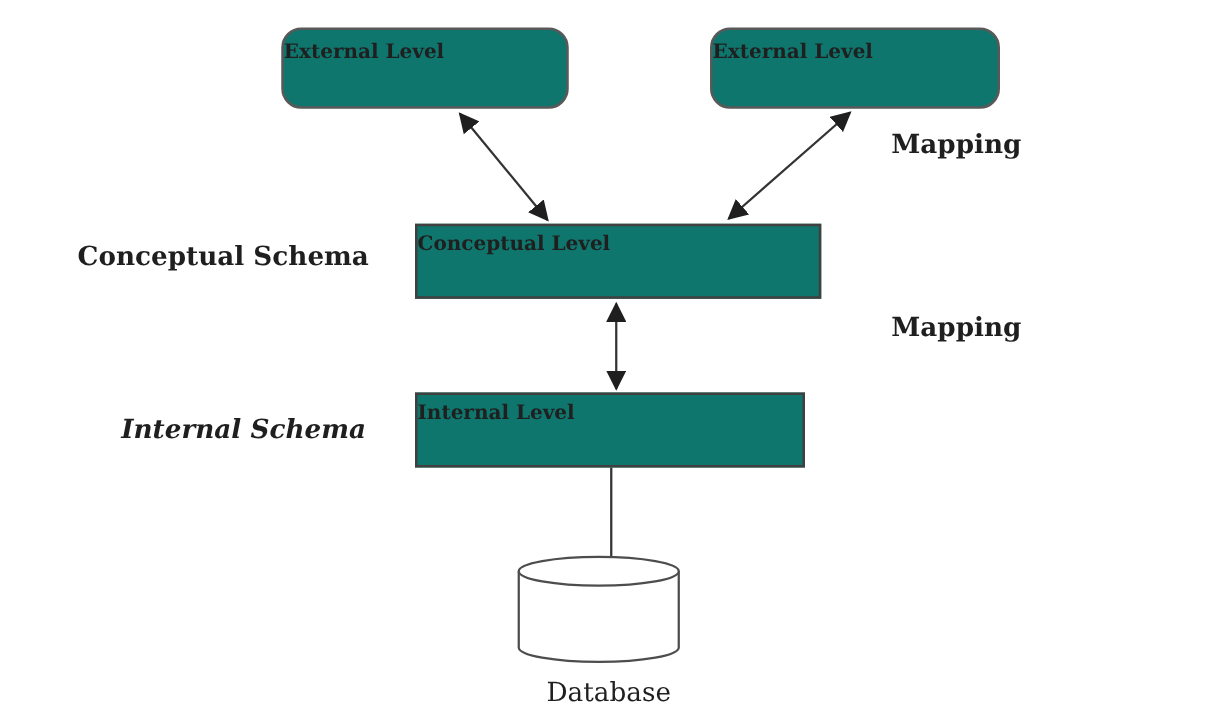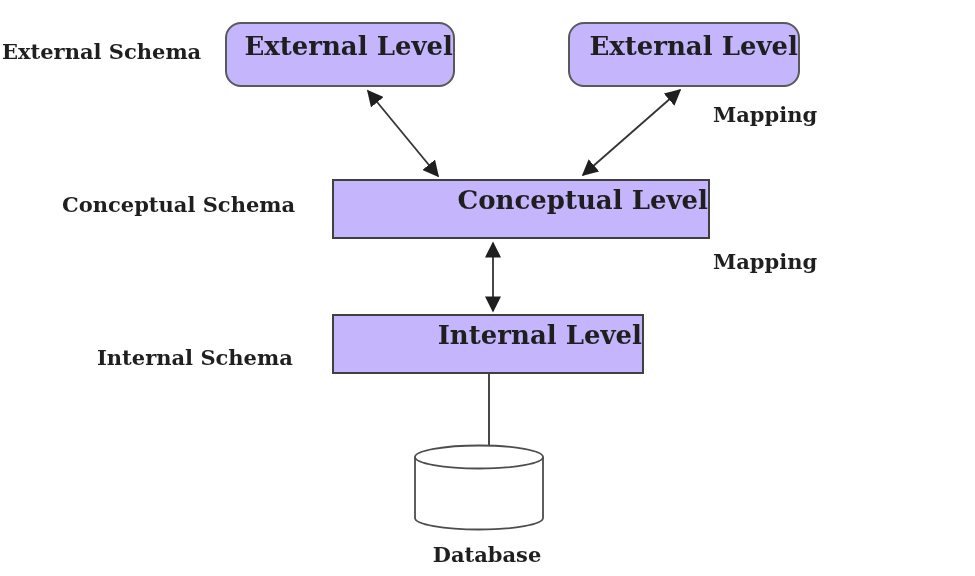--- a/index.html
+++ b/index.html
@@ -14,69 +14,69 @@
   }
   .connectors {
     position: absolute;
     left: 0; top: 0;
     width: 975px; height: 576px;
     pointer-events: none;
   }
   .node {
     position: absolute;
     box-sizing: border-box;
-    background: #c4b5fd;
+    background: #0f766e;
     display: flex;
-    justify-content: flex-end;
+    justify-content: flex-start;
     align-items: flex-start;
     font-weight: bold;
-    font-size: 26px;
+    font-size: 16px;
     white-space: nowrap;
   }
   .node.rounded {
     border: 2px solid #595959;
     border-radius: 16px;
     padding-top: 7px;
   }
   .node.rect {
     border: 2px solid #404040;
     padding-top: 4px;
   }
   #node-external-left  { left: 225px; top: 22px;  width: 230px; height: 65px; }
   #node-external-right { left: 568px; top: 22px;  width: 232px; height: 65px; }
-  #node-conceptual     { left: 332px; top: 179px; width: 378px; height: 60px; }
+  #node-conceptual     { left: 332px; top: 179px; width: 325px; height: 60px; }
   #node-internal       { left: 332px; top: 314px; width: 312px; height: 60px; }
 
   .side-label {
     position: absolute;
     font-weight: bold;
     font-size: 21px;
     line-height: 25px;
     white-space: nowrap;
   }
   #label-external-schema   { left: 2px;  top: 39px;  }
   #label-conceptual-schema { left: 62px; top: 192px; }
-  #label-internal-schema   { left: 97px; top: 345px; }
+  #label-internal-schema   { left: 97px; top: 330px; font-style: italic; }
 
   .mapping-label {
     position: absolute;
     font-weight: bold;
     font-size: 21px;
     line-height: 27px;
     white-space: nowrap;
   }
   #label-mapping-external-conceptual { left: 713px; top: 101px; }
   #label-mapping-conceptual-internal { left: 713px; top: 248px; }
   .mapping-label span { display: block; }
 
   #label-database {
     position: absolute;
     left: 399px; top: 542px; width: 176px;
     text-align: center;
-    font-weight: bold;
+    font-weight: normal;
     font-size: 21px;
     white-space: nowrap;
   }
 </style>
 </head>
 <body>
 
 <div class="canvas">
 
   <svg class="connectors" viewBox="0 0 975 576" xmlns="http://www.w3.org/2000/svg">
@@ -109,21 +109,20 @@
   </div>
 
   <div class="node rect" id="node-conceptual">
     <span>Conceptual Level</span>
   </div>
 
   <div class="node rect" id="node-internal">
     <span>Internal Level</span>
   </div>
 
-  <div class="side-label" id="label-external-schema">External Schema</div>
 
   <div class="side-label" id="label-conceptual-schema">Conceptual Schema</div>
 
   <div class="side-label" id="label-internal-schema">Internal Schema</div>
 
   <div class="mapping-label" id="label-mapping-external-conceptual">
     <span>Mapping</span>
   </div>
 
   <div class="mapping-label" id="label-mapping-conceptual-internal">

